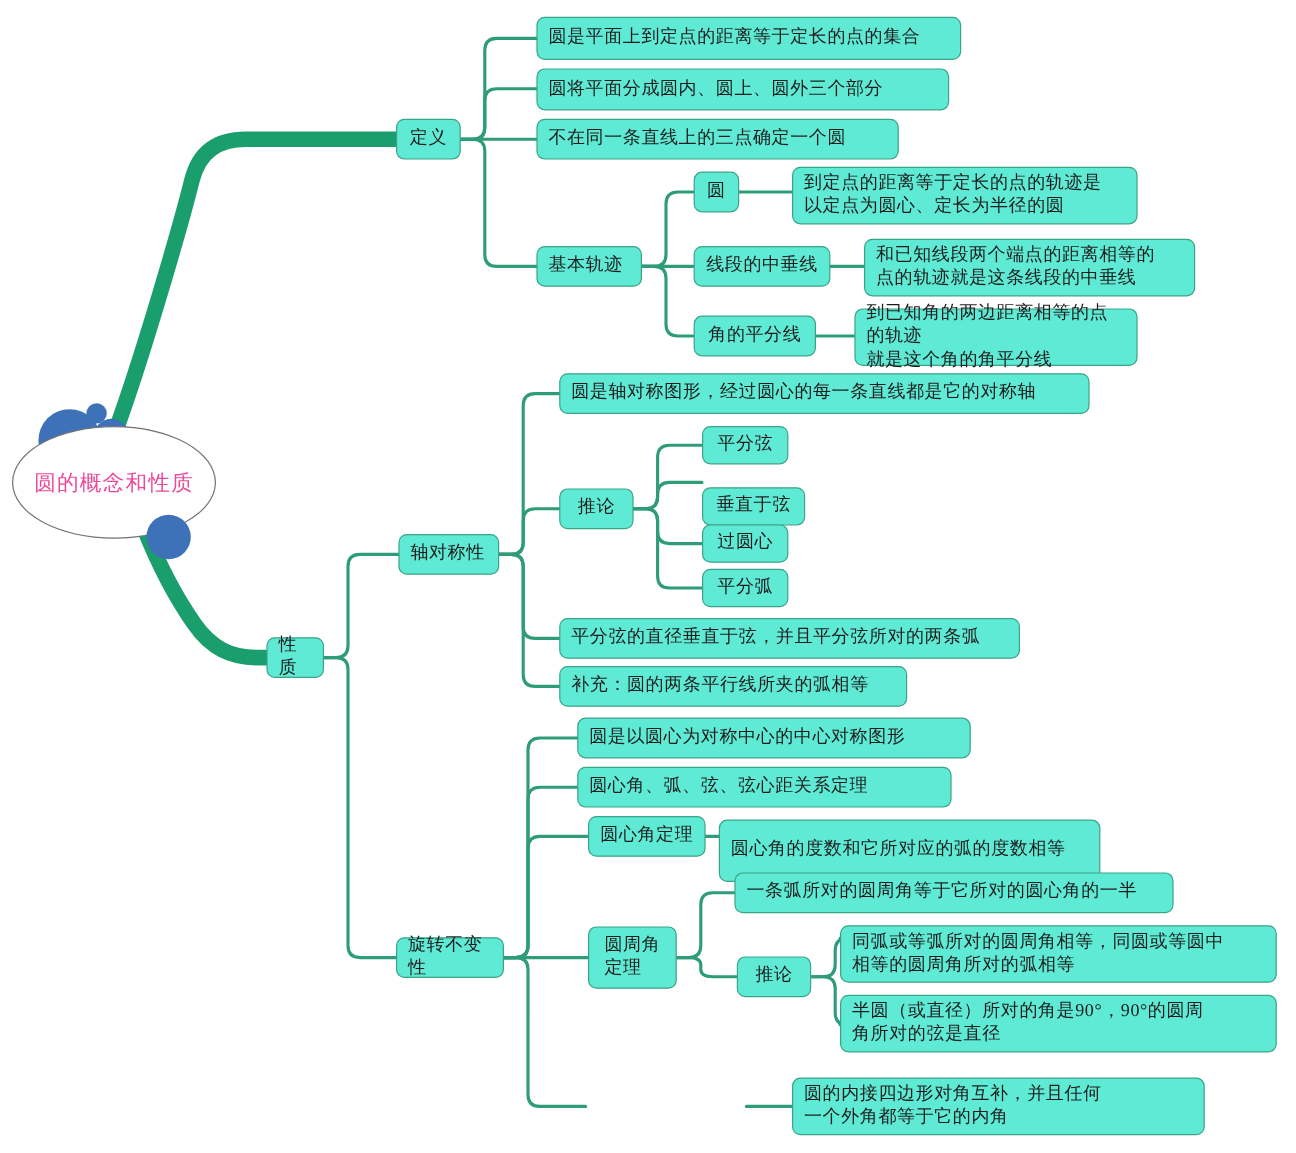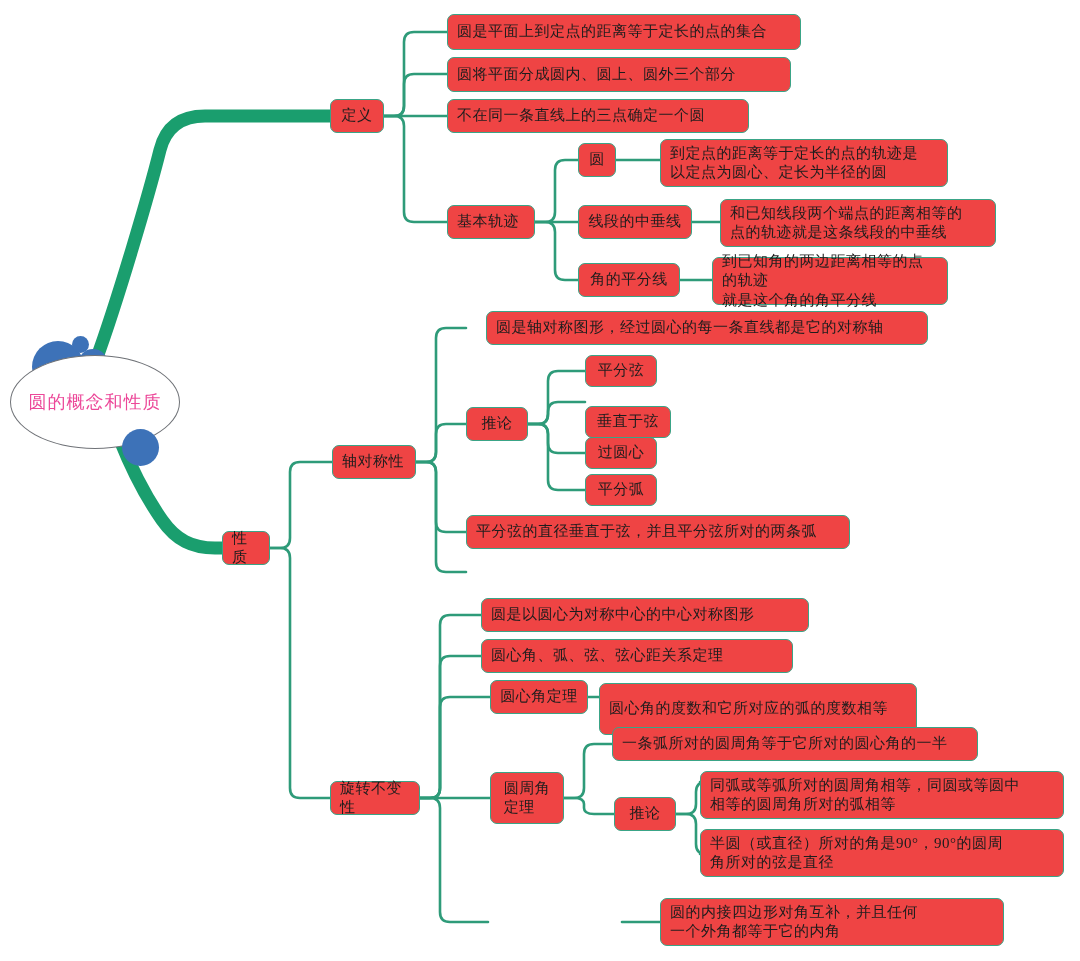--- a/index.html
+++ b/index.html
@@ -9,21 +9,21 @@
     background:#ffffff;
     font-family:"Liberation Serif","DejaVu Serif",serif;
     overflow:hidden;
     position:relative;
   }
   #stage{position:absolute;left:0;top:0;width:1080px;height:961px;}
   #wires{position:absolute;left:0;top:0;width:1080px;height:961px;}
   .node{
     position:absolute;
     box-sizing:border-box;
-    background:#ef4444;
+    background:#5eead4;
     border:1.6px solid #3aa487;
     border-radius:7px;
     color:#1d1d1d;
     display:flex;
     align-items:center;
     padding:3px 9px;
     line-height:1.30;
     white-space:pre-line;
     letter-spacing:0.5px;
   }
@@ -156,21 +156,21 @@
   </div>
 
   <div class="node n-lvl1" style="left:222px;top:531px;width:48px;height:34px;">
     <span>性质</span>
   </div>
 
   <div class="node n-lvl2" style="left:332px;top:445px;width:84px;height:34px;">
     <span>轴对称性</span>
   </div>
 
-  <div class="node n-leaf" style="left:466px;top:311px;width:442px;height:34px;margin-left:20px;">
+  <div class="node n-leaf" style="left:466px;top:311px;width:442px;height:34px;">
     <span>圆是轴对称图形，经过圆心的每一条直线都是它的对称轴</span>
   </div>
 
   <div class="node n-small" style="left:466px;top:407px;width:62px;height:34px;">
     <span>推论</span>
   </div>
 
   <div class="node n-small" style="left:585px;top:355px;width:72px;height:32px;">
     <span>平分弦</span>
   </div>
@@ -179,20 +179,23 @@
   </div>
   <div class="node n-small" style="left:585px;top:437px;width:72px;height:32px;">
     <span>过圆心</span>
   </div>
   <div class="node n-small" style="left:585px;top:474px;width:72px;height:32px;">
     <span>平分弧</span>
   </div>
 
   <div class="node n-leaf" style="left:466px;top:515px;width:384px;height:34px;">
     <span>平分弦的直径垂直于弦，并且平分弦所对的两条弧</span>
+  </div>
+  <div class="node n-leaf" style="left:466px;top:555px;width:290px;height:34px;">
+    <span>补充：圆的两条平行线所夹的弧相等</span>
   </div>
 
   <div class="node n-lvl2" style="left:330px;top:781px;width:90px;height:34px;">
     <span>旋转不变性</span>
   </div>
 
   <div class="node n-leaf" style="left:481px;top:598px;width:328px;height:34px;">
     <span>圆是以圆心为对称中心的中心对称图形</span>
   </div>
   <div class="node n-leaf" style="left:481px;top:639px;width:312px;height:34px;">

